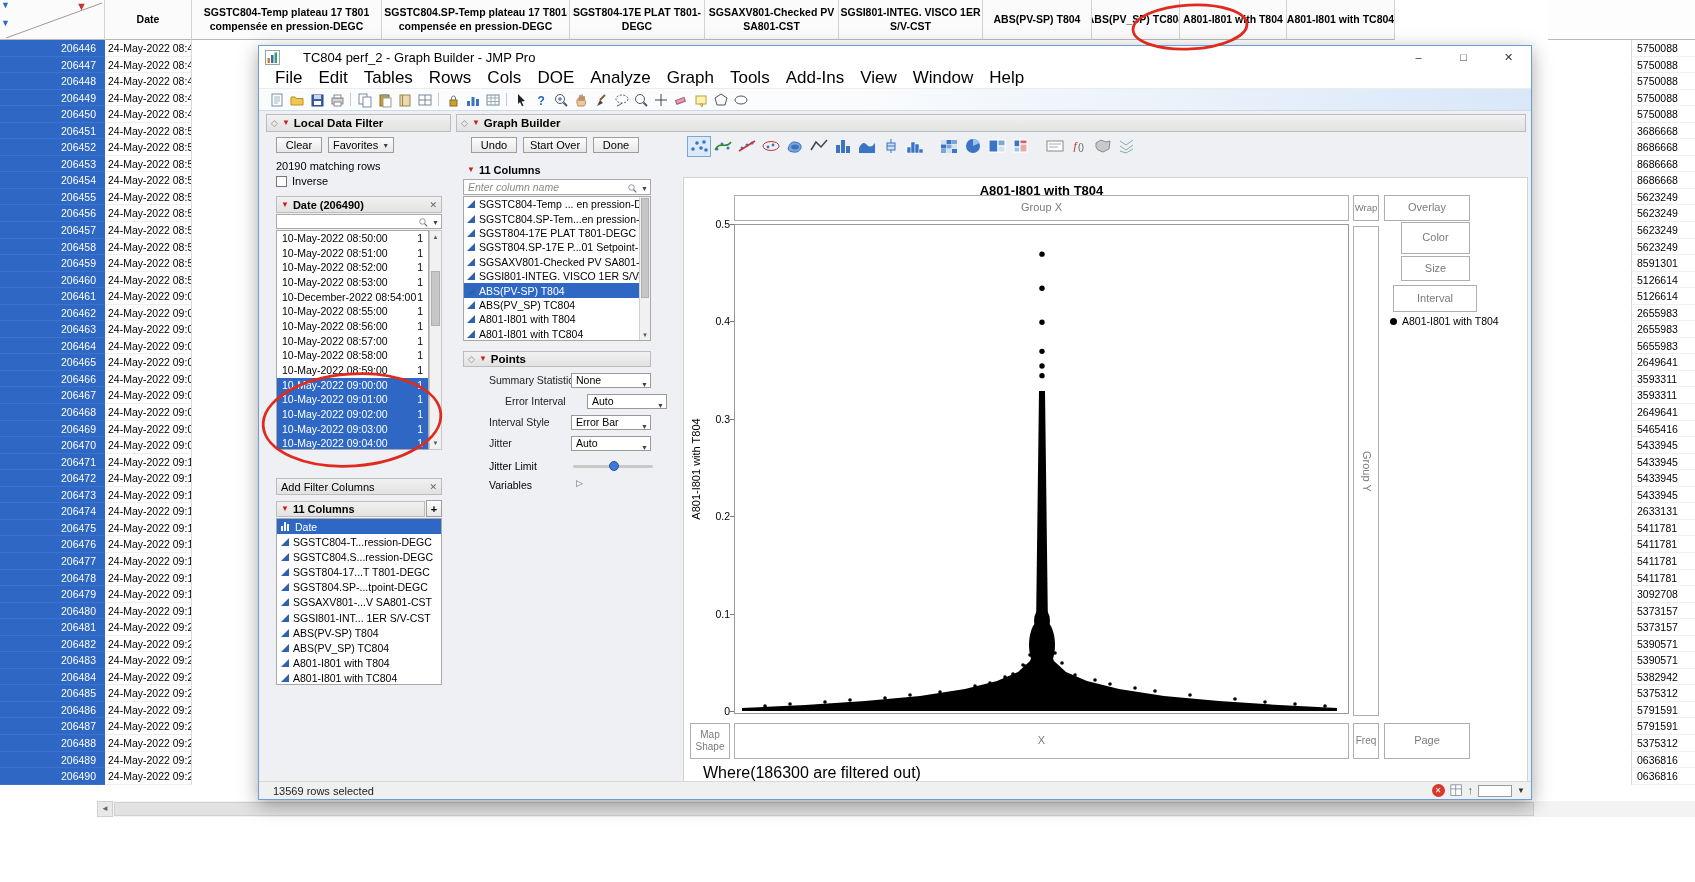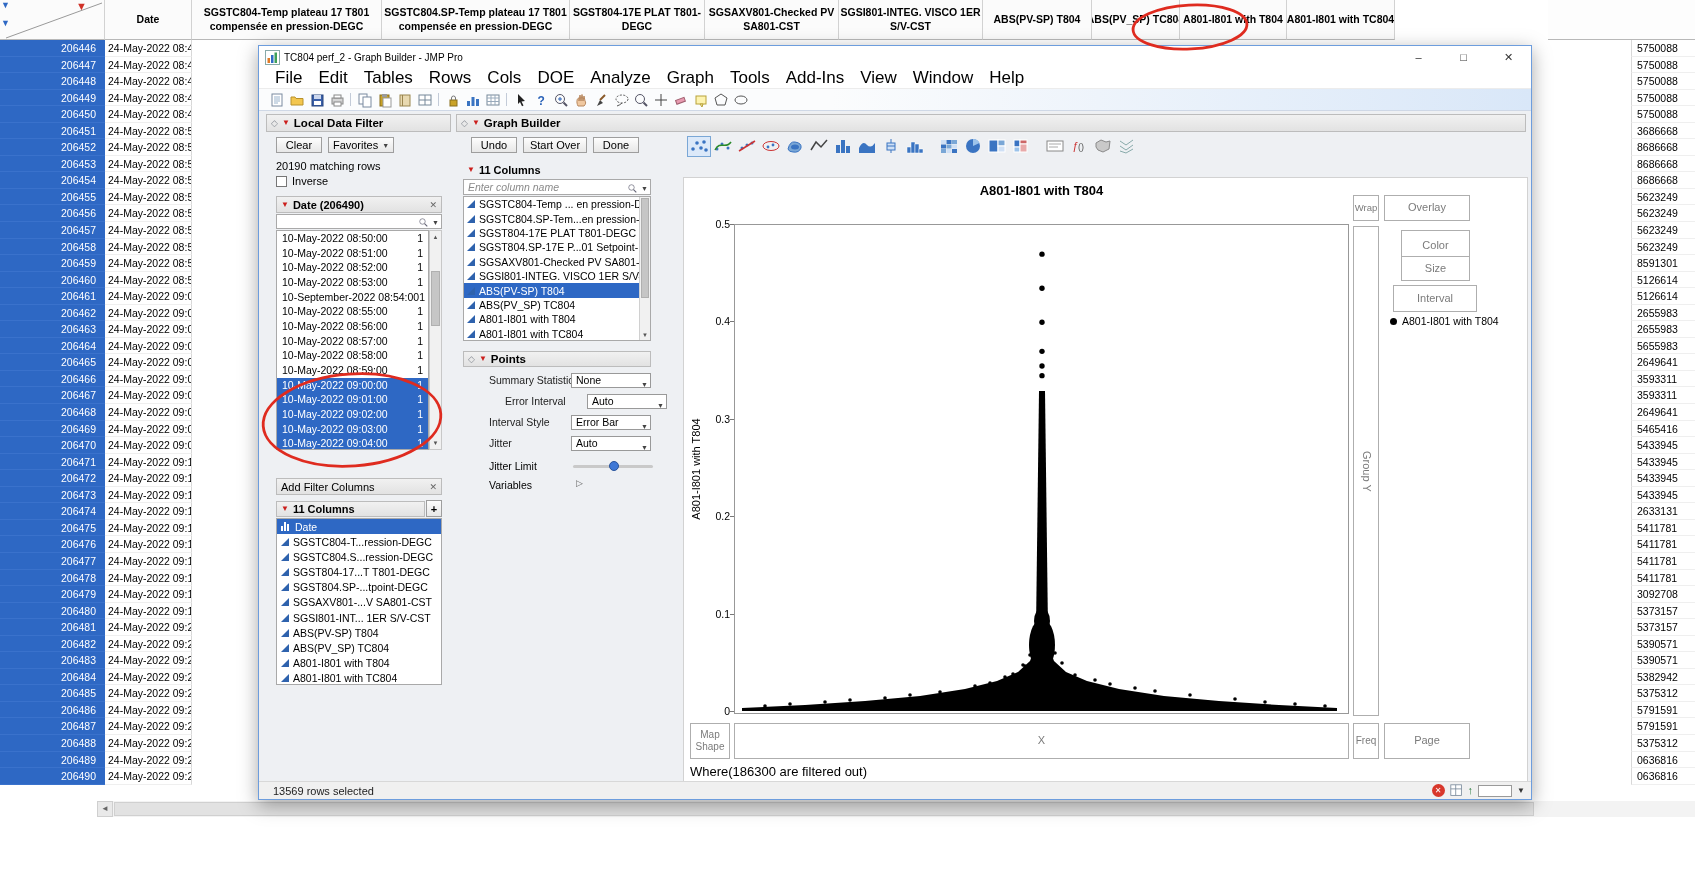--- a/index.html
+++ b/index.html
@@ -30,21 +30,21 @@
     border-left:1px solid #d8d8d8;border-bottom:1px solid #efefef;white-space:nowrap;overflow:hidden}
   #bg-hscroll{position:absolute;left:97px;top:801px;width:1598px;height:16px;background:#f3f3f3}
   .hs-btn{position:absolute;left:0;top:0;width:16px;height:16px;background:#e9e9e9;border:1px solid #cfcfcf;
     font-size:8px;color:#666;text-align:center;line-height:14px}
   .hs-thumb{position:absolute;left:17px;top:1px;width:1420px;height:14px;background:#e2e2e2;border:1px solid #d0d0d0}
 
   
   #win{position:absolute;left:258px;top:45px;width:1274px;height:755px;background:#eef0f3;
     border:1px solid #6d9ddd;box-shadow:0 5px 18px rgba(0,0,0,.35);z-index:10}
   #titlebar{position:absolute;left:0;top:0;right:0;height:22px;background:#fff;display:flex;align-items:center;padding-left:6px}
-  #title{font-size:10px;margin-left:4px;white-space:nowrap}
+  #title{font-size:13px;margin-left:23px;white-space:nowrap}
   #winbtns{position:absolute;right:0;top:0;height:22px;display:flex}
   .wbtn{width:45px;height:22px;display:flex;align-items:center;justify-content:center;font-size:11px;color:#333}
   #menubar{position:absolute;left:0;top:22px;right:0;height:21px;background:#fff;display:flex;align-items:center;
     padding-left:8px;border-bottom:1px solid #ececec}
   .mi{padding:0 8px;font-size:17px;white-space:nowrap}
   #toolbar{position:absolute;left:0;top:43px;right:0;height:22px;display:flex;align-items:center;gap:1px;
     padding-left:8px;background:linear-gradient(to right,#fbfcfd 45%,#d9e7f8);border-bottom:1px solid #cfd8e6}
   .tbi{width:19px;height:19px;display:flex;align-items:center;justify-content:center}
   .tbsep{width:1px;height:13px;background:#c3cbd8;margin:0 3px}
   #content{position:absolute;left:0;top:65px;right:0;bottom:18px;background:#eef0f3;overflow:hidden}
@@ -110,21 +110,21 @@
     display:flex;align-items:center;justify-content:center;text-align:center;line-height:1.2}
   .zone.vert{writing-mode:vertical-rl}
   #g-title{position:absolute;left:50px;top:5px;width:615px;text-align:center;font-weight:bold;font-size:13px}
   #plot{position:absolute;left:50px;top:46px;width:615px;height:490px;border:1px solid #989898;background:#fff}
   .ytl{position:absolute;left:12px;width:34px;text-align:right;font-size:10.5px;height:12px;line-height:12px}
   .ytm{position:absolute;left:46px;width:4px;height:1px;background:#777}
   #y-axis-title{position:absolute;left:-67px;top:284px;width:160px;height:14px;transform:rotate(-90deg);
     text-align:center;font-size:11px;white-space:nowrap}
   #legend{position:absolute;left:706px;top:137px;display:flex;align-items:center;gap:5px;font-size:10.5px;white-space:nowrap}
   .ldot{width:7px;height:7px;background:#000;border-radius:50%}
-  #where{position:absolute;left:6px;top:586px;font-size:13px;white-space:nowrap}
+  #where{position:absolute;left:19px;top:586px;font-size:16px;white-space:nowrap}
 
   
   #annotations{position:absolute;inset:0;z-index:60;pointer-events:none}
 </style>
 </head>
 <body>
 
 <div id="bg">
   <div id="bg-corner">
     <svg width="105" height="40">
@@ -623,21 +623,21 @@
         </div>
         <div class="flrow">
           <span class="flt">10-May-2022 08:52:00</span>
           <span class="flc">1</span>
         </div>
         <div class="flrow">
           <span class="flt">10-May-2022 08:53:00</span>
           <span class="flc">1</span>
         </div>
         <div class="flrow">
-          <span class="flt">10-September-2022 08:54:00</span>
+          <span class="flt">10-December-2022 08:54:00</span>
           <span class="flc">1</span>
         </div>
         <div class="flrow">
           <span class="flt">10-May-2022 08:55:00</span>
           <span class="flc">1</span>
         </div>
         <div class="flrow">
           <span class="flt">10-May-2022 08:56:00</span>
           <span class="flc">1</span>
         </div>
@@ -977,27 +977,30 @@
     <span class="lbl" style="left:230px;top:349px;font-size:10.5px">Jitter Limit</span>
     <div id="jitter-slider" style="left:314px;top:349px">
       <div id="jitter-track"></div>
       <div id="jitter-thumb"></div>
     </div>
     <span class="lbl" style="left:230px;top:368px;font-size:10.5px">Variables</span>
     <span id="vars-disc" style="left:317px;top:367px">▷</span>
 
     <div id="graph">
       <div id="g-title">A801-I801 with T804</div>
+      <div class="zone" style="left:50px;top:17px;width:615px;height:26px">
+        <span>Group X</span>
+      </div>
       <div class="zone" style="left:669px;top:17px;width:26px;height:26px;font-size:9.5px">
         <span>Wrap</span>
       </div>
       <div class="zone" style="left:700px;top:17px;width:86px;height:26px">
         <span>Overlay</span>
       </div>
-      <div class="zone" style="left:717px;top:52px;width:69px;height:32px">
+      <div class="zone" style="left:717px;top:44px;width:69px;height:32px">
         <span>Color</span>
       </div>
       <div class="zone" style="left:717px;top:78px;width:69px;height:25px">
         <span>Size</span>
       </div>
       <div class="zone" style="left:709px;top:107px;width:84px;height:27px">
         <span>Interval</span>
       </div>
       <div id="legend">
         <span class="ldot"></span>

